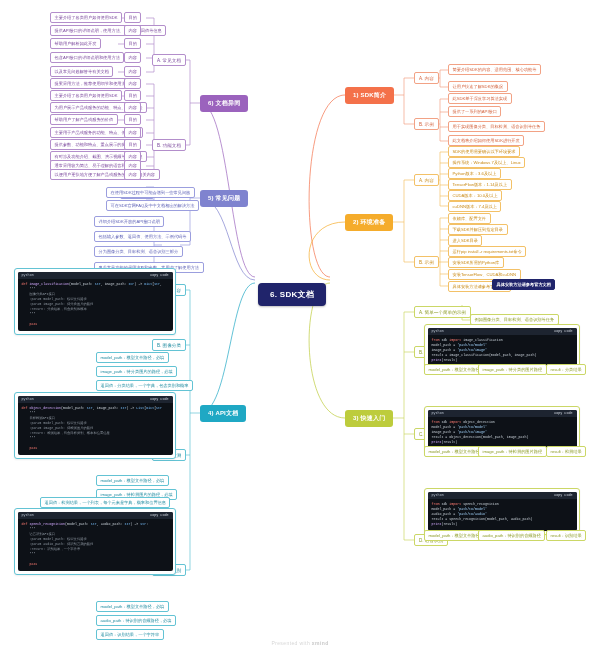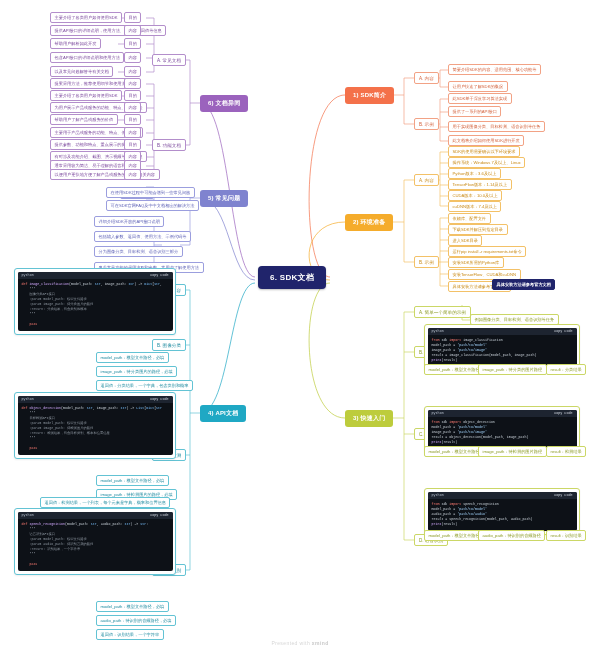--- a/index.html
+++ b/index.html
@@ -166,21 +166,21 @@
       <path d="M180,345 L176,345" stroke="#63c3d4"></path>
       <path d="M180,455 L176,455" stroke="#63c3d4"></path>
       <path d="M180,570 L176,570" stroke="#63c3d4"></path>
 
       <path d="M414,352 L420,352" stroke="#cbd766"></path>
       <path d="M414,434 L420,434" stroke="#cbd766"></path>
       <path d="M414,540 L420,540" stroke="#cbd766"></path>
     </g>
   </svg>
 
-  <div class="node central" style="left:258px; top:266px;text-align:right;">6. SDK文档</div>
+  <div class="node central" style="left:258px; top:283px;text-align:right;">6. SDK文档</div>
 
   <div class="node main-branch c1b" style="left:345px; top:87px;">1) SDK简介</div>
   <div class="node main-branch c2b" style="left:345px; top:214px;">2) 环境准备</div>
   <div class="node main-branch c3b" style="left:345px; top:410px;">3) 快速入门</div>
   <div class="node main-branch c4b" style="left:200px; top:405px;">4) API文档</div>
   <div class="node main-branch c5b" style="left:200px; top:190px;">5) 常见问题</div>
   <div class="node main-branch c6b" style="left:200px; top:95px;">6) 文档异同</div>
 
   <div class="node sub c1" style="left:414px; top:72px;">A. 内容</div>
   <div class="node sub c1" style="left:414px; top:118px;">B. 示例</div>

